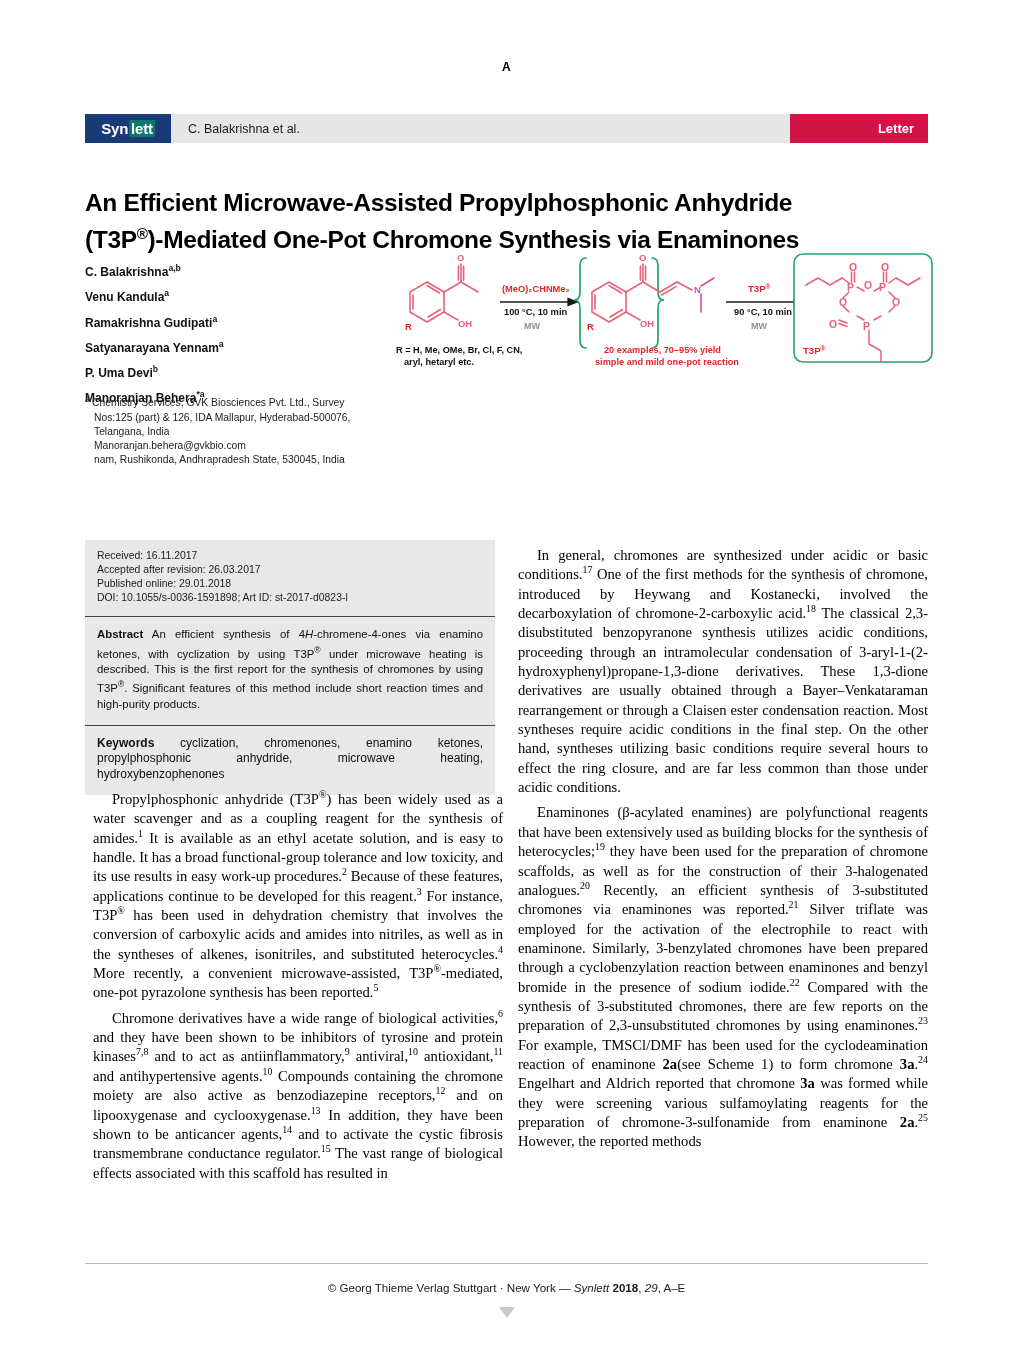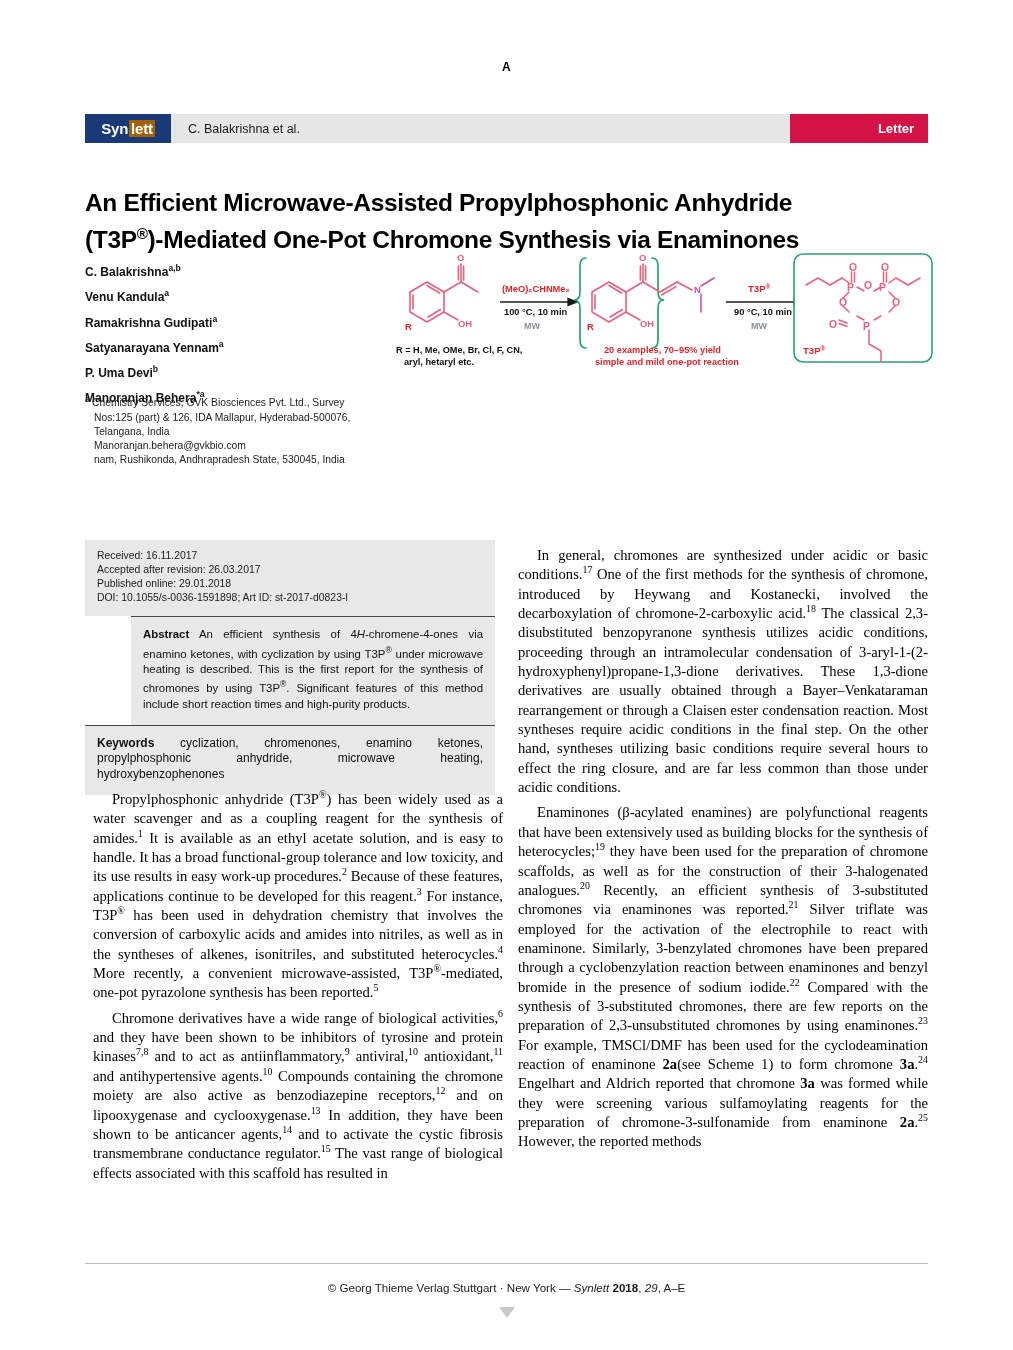--- a/index.html
+++ b/index.html
@@ -52,21 +52,21 @@
     display: flex;
     align-items: center;
     justify-content: center;
     font-family: "Liberation Sans", sans-serif;
     font-weight: bold;
     font-size: 15px;
     color: #ffffff;
     letter-spacing: -0.2px;
   }
   .brand .lett {
-    background: #a16207;
+    background: #0f766e;
     color: #ffffff;
     padding: 0 2px;
     margin-left: 1px;
   }
   .runhead-mid {
     flex: 1;
     background: #e6e6e6;
     display: flex;
     align-items: center;
     padding-left: 17px;
@@ -158,21 +158,20 @@
   }
   .absbox {
     background: #e8e8e8;
     padding: 10px 12px 13px 12px;
     border-top: 1.2px solid #444;
     font-family: "Liberation Sans", sans-serif;
     font-size: 11.4px;
     line-height: 15.4px;
     color: #111;
     text-align: justify;
-    margin-left: 46px;
   }
   .absbox b { font-weight: bold; }
   .absbox i { font-style: italic; }
   .absbox sup { font-size: .75em; vertical-align: super;}
   .kwbox {
     background: #e8e8e8;
     padding: 10px 12px 13px 12px;
     border-top: 1.2px solid #444;
     font-family: "Liberation Sans", sans-serif;
     font-size: 12px;

